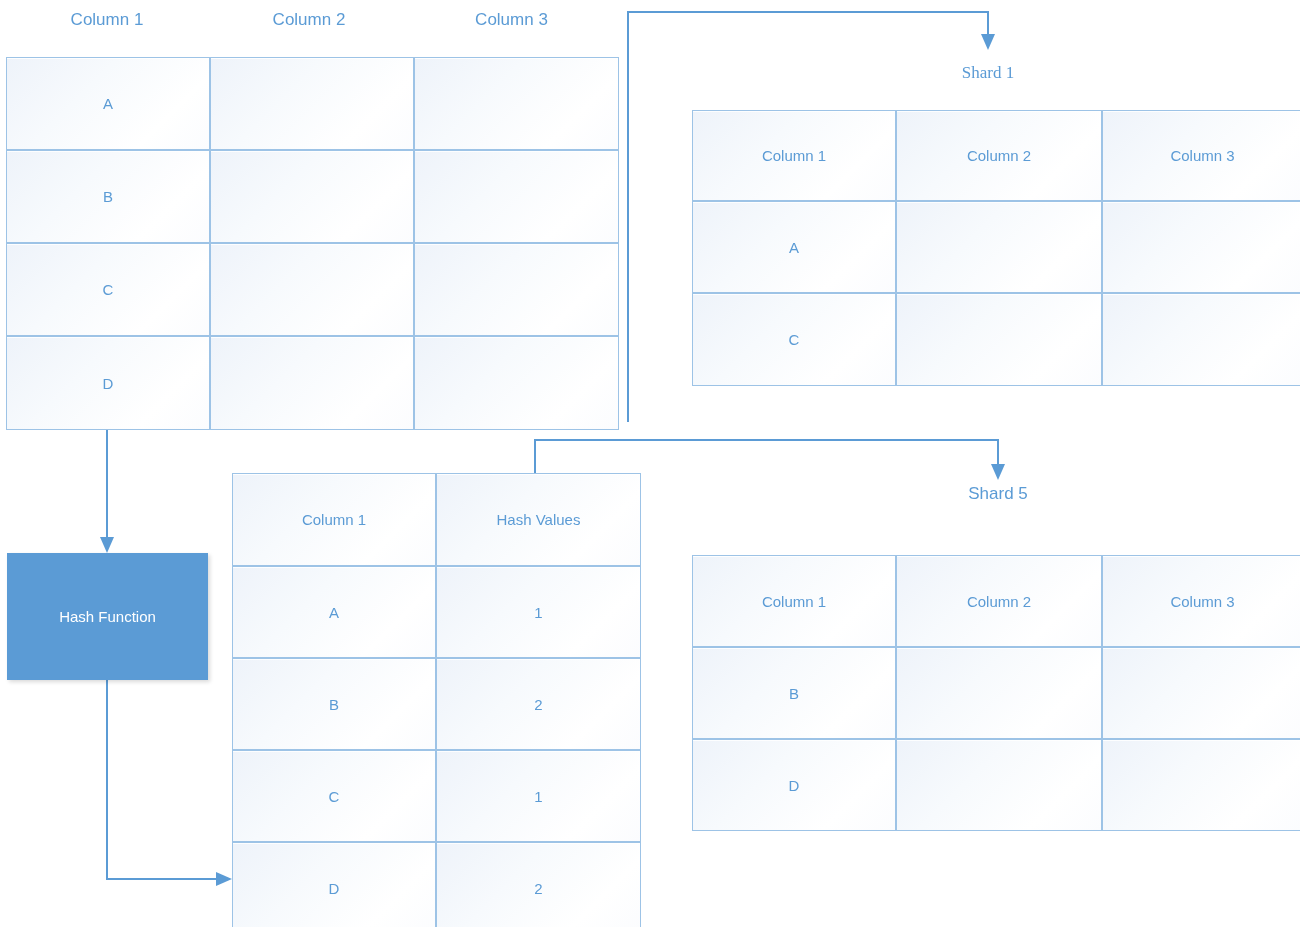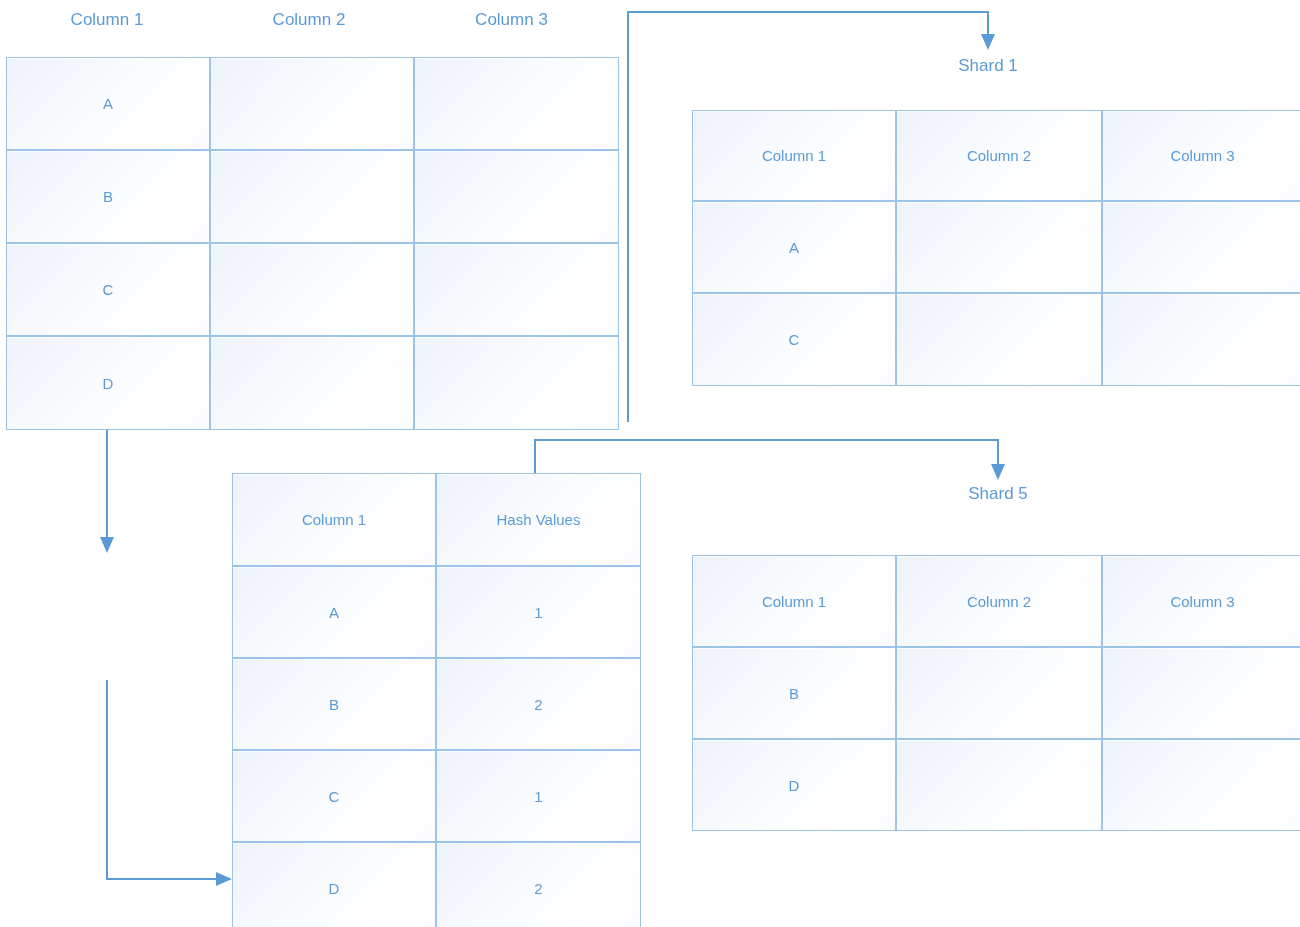--- a/index.html
+++ b/index.html
@@ -132,20 +132,23 @@
       <td style="height:91px;"></td>
     </tr>
     <tr>
       <td style="height:92px;">D</td>
       <td style="height:92px;"></td>
       <td style="height:92px;"></td>
     </tr>
   </tbody>
     </table>
 
+  <div class="hashbox" style="left:7px; top:553px; width:201px; height:127px;">
+    <span>Hash Function</span>
+  </div>
 
   <table class="tbl" style="left:232px; top:473px; width:405px;">
     <tbody>
         <tr>
       <td class="hdr" style="width:202px;height:91px;">Column 1</td>
       <td class="hdr" style="width:203px;height:91px;">Hash Values</td>
     </tr>
     <tr>
       <td style="height:90px;">A</td>
       <td style="height:90px;">1</td>
@@ -158,21 +161,21 @@
       <td style="height:90px;">C</td>
       <td style="height:90px;">1</td>
     </tr>
     <tr>
       <td style="height:90px;">D</td>
       <td style="height:90px;">2</td>
     </tr>
   </tbody>
     </table>
 
-  <div class="shard-label" style="left:888px; top:56px; width:200px;">Shard 1</div>
+  <div class="shard-label" style="left:888px; top:63px; width:200px;font-family:Liberation Serif, serif;">Shard 1</div>
 
   <table class="tbl" style="left:692px; top:110px; width:605px;">
     <tbody>
         <tr>
       <td class="hdr" style="width:202px;height:89px;">Column 1</td>
       <td class="hdr" style="width:204px;height:89px;">Column 2</td>
       <td class="hdr" style="width:199px;height:89px;">Column 3</td>
     </tr>
     <tr>
       <td style="height:90px;">A</td>

